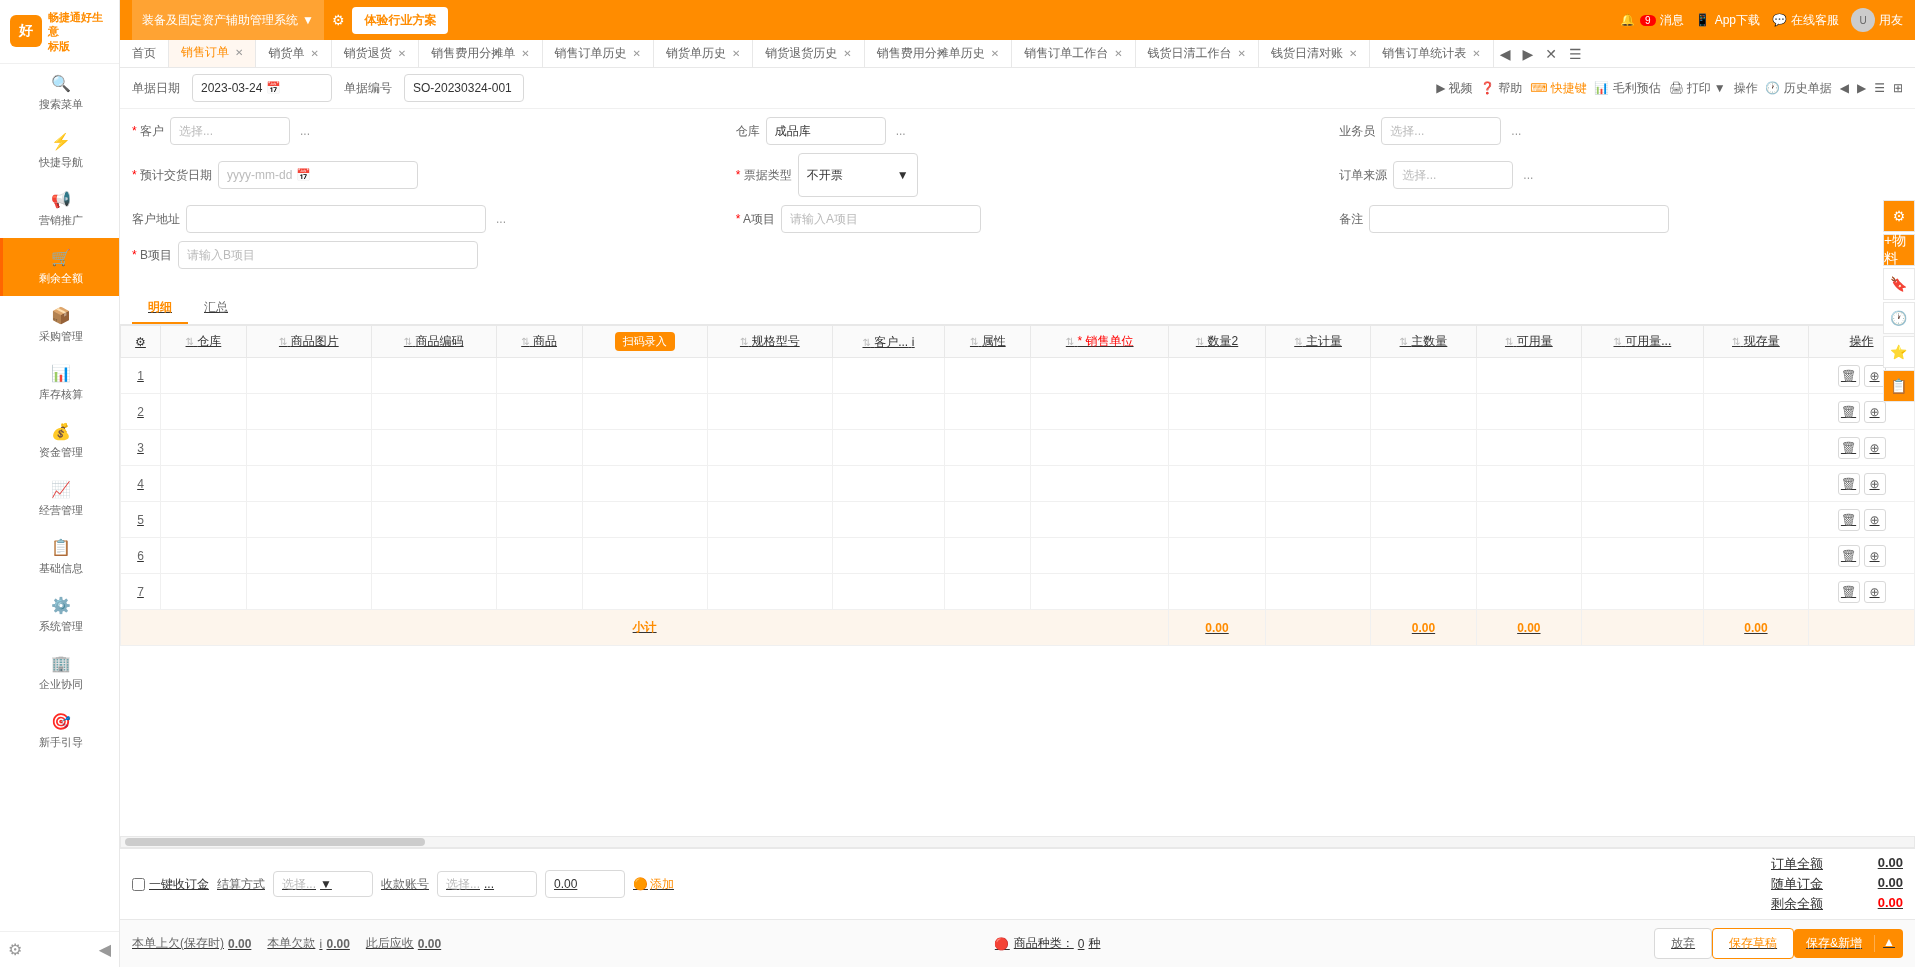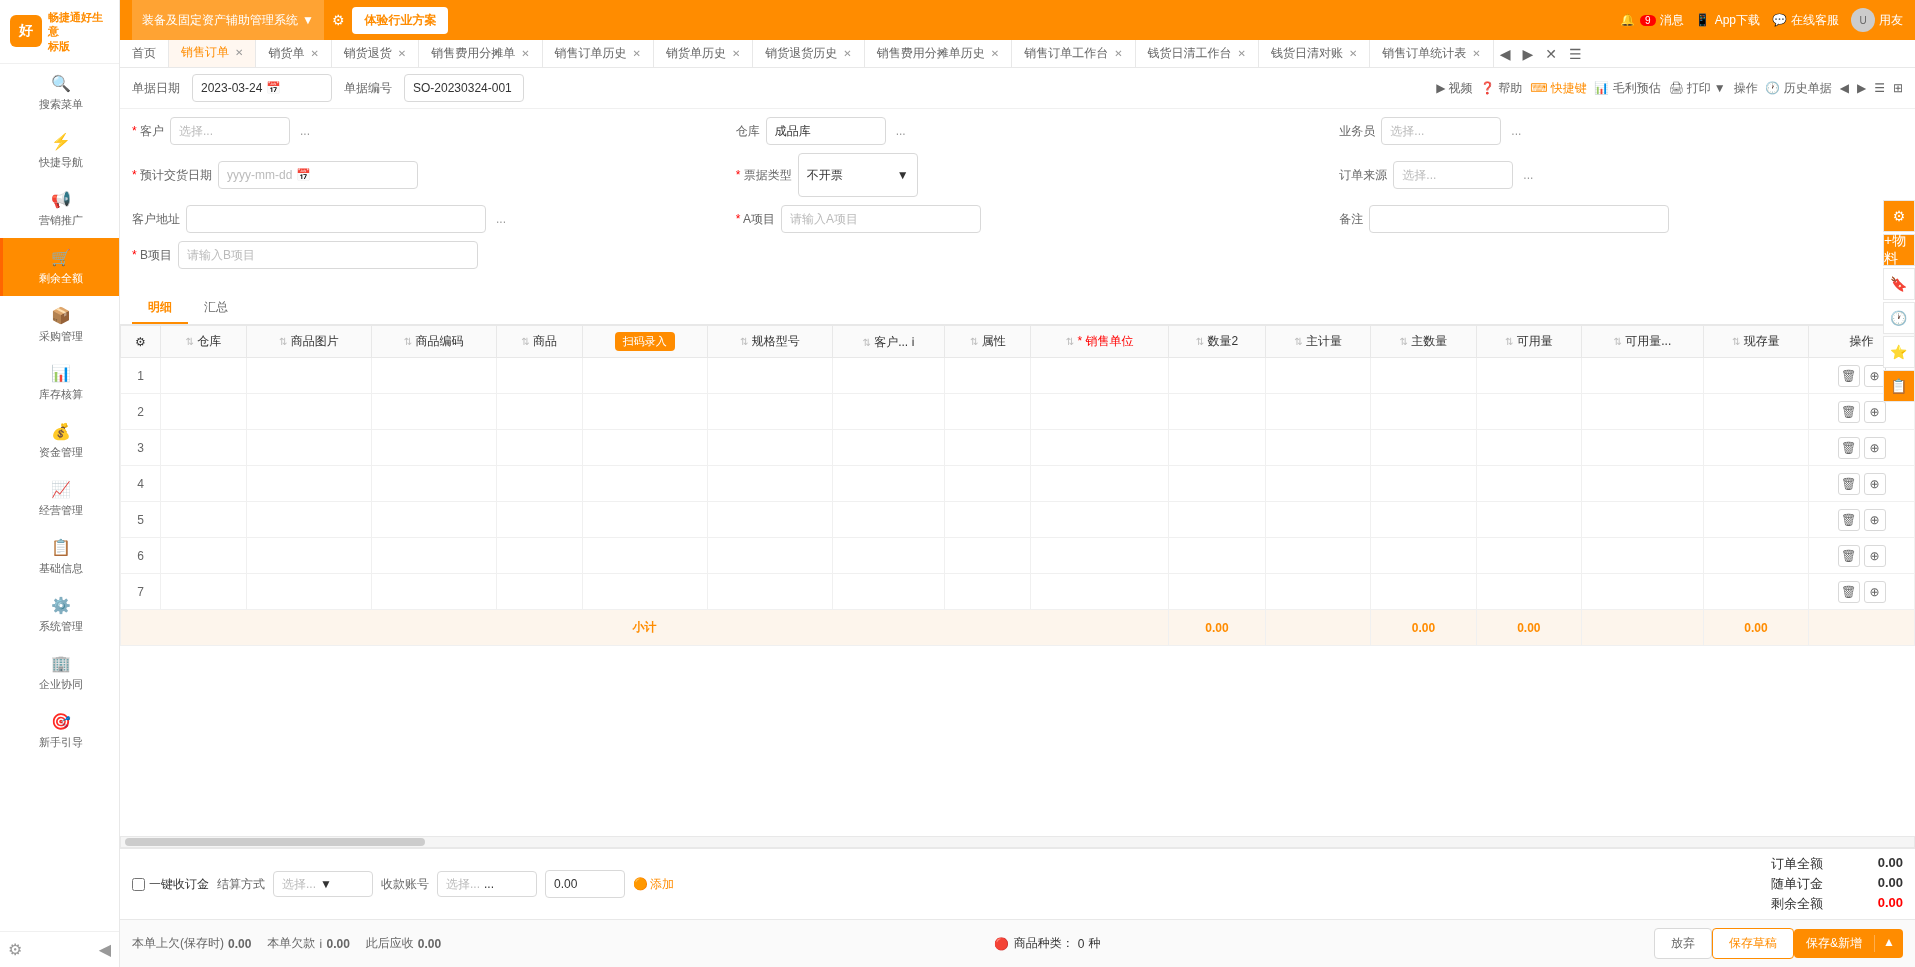--- a/index.html
+++ b/index.html
@@ -405,21 +405,21 @@
           <div class="form-field">
             <span class="form-label required">B项目</span>
             <div class="form-input placeholder" style="min-width:300px;">
               <span>请输入B项目</span>
             </div>
           </div>
         </div>
       </div>
     </div>
 
-    <div style="background:#fff; flex: 1; display:flex; flex-direction:column; overflow:hidden;">
+    <div style="background:#fff; flex: 1; display:flex; flex-direction:column; overflow:hidden;text-decoration:underline;">
 
       <div class="table-tabs">
         <div class="table-tab active">明细</div>
         <div class="table-tab">汇总</div>
       </div>
 
       <div class="table-container">
         <table class="data-table">
           <thead>
             <tr>

